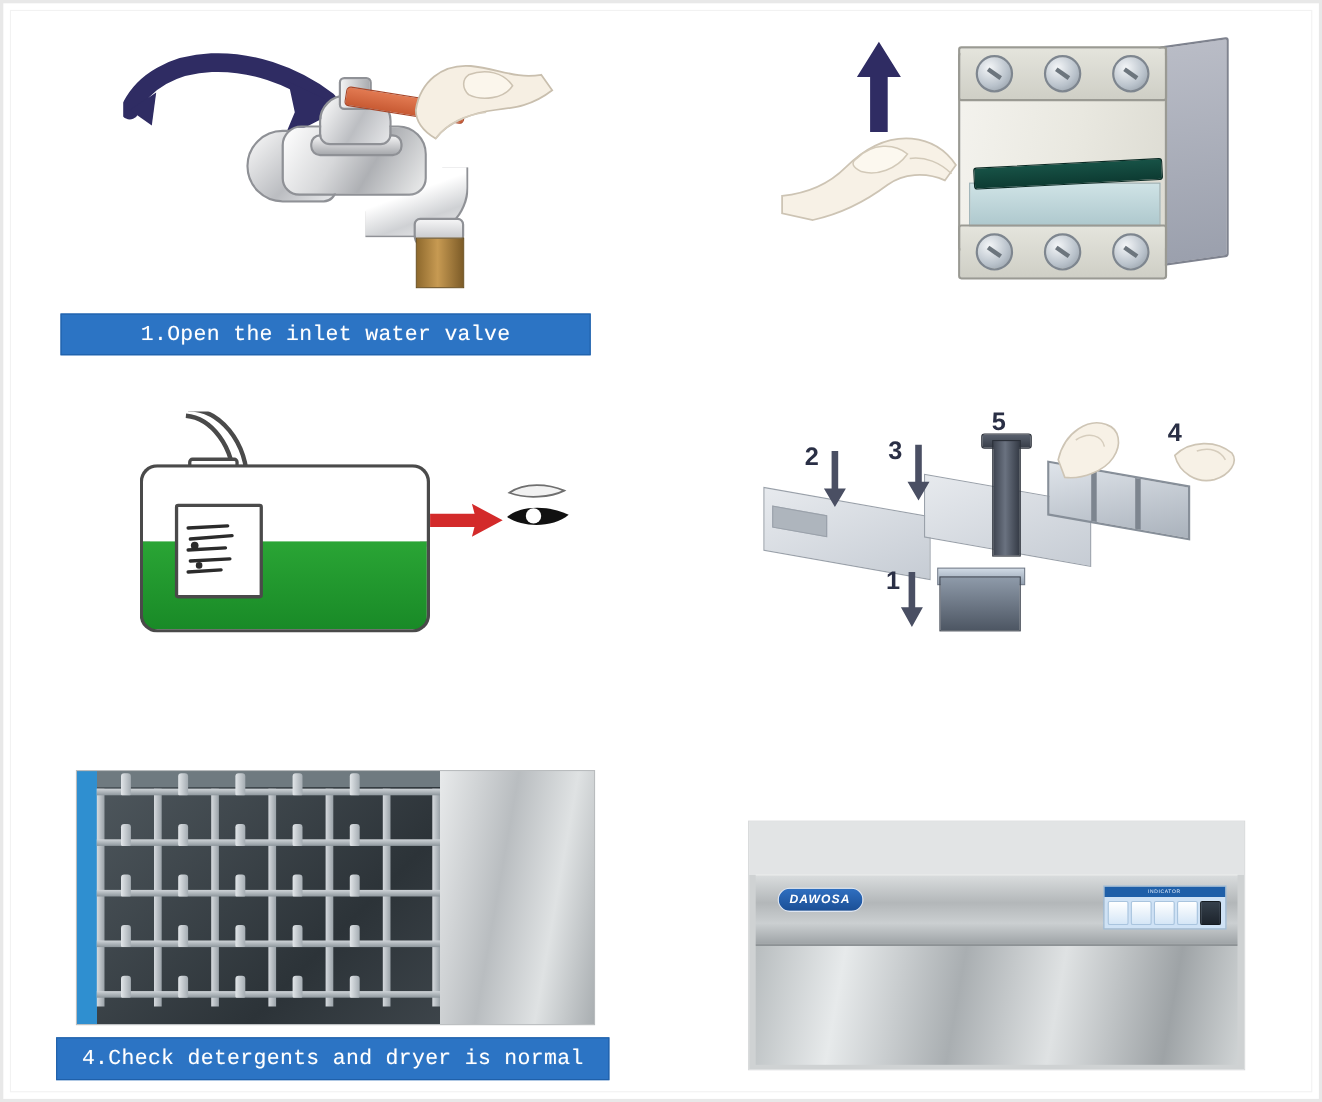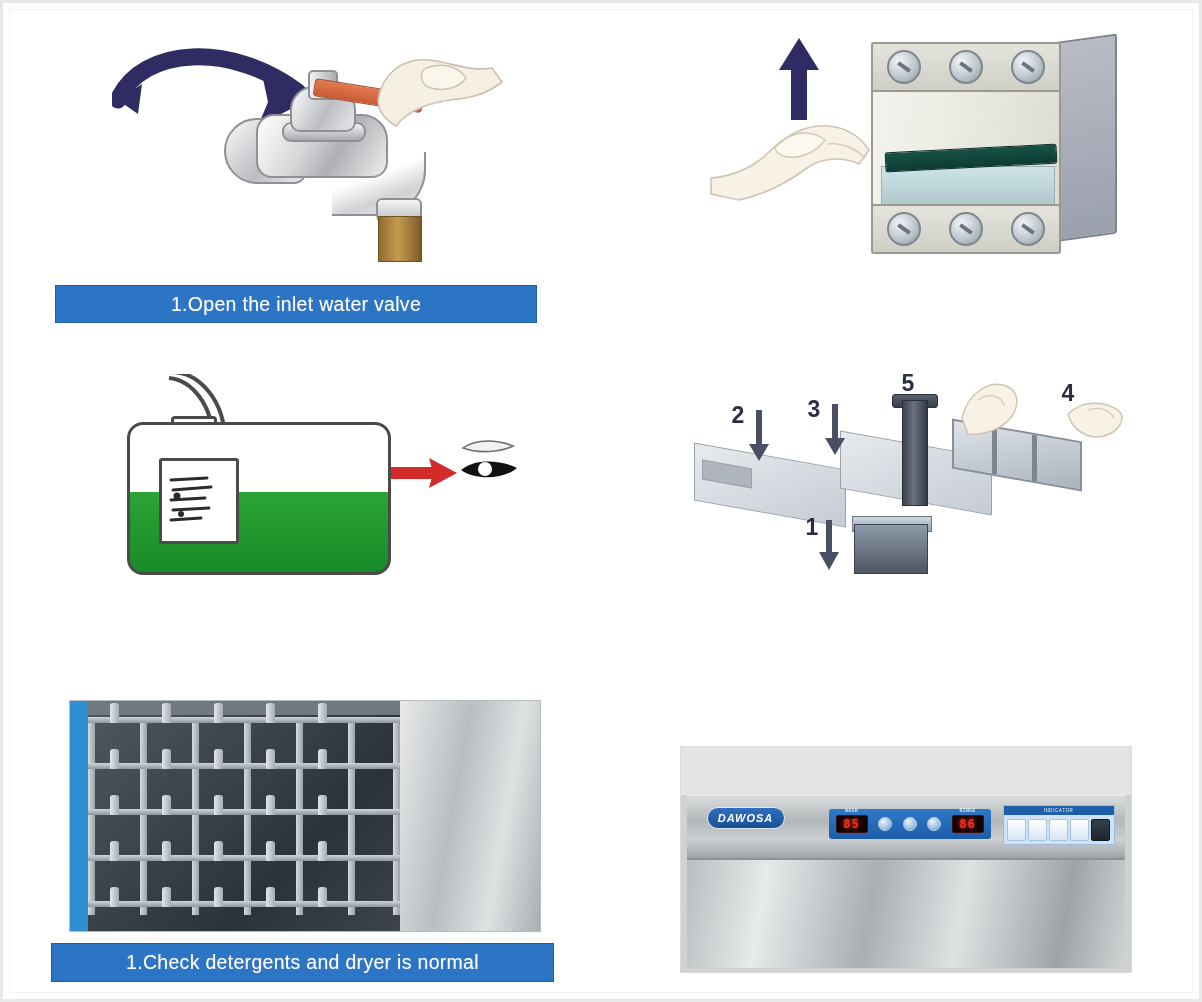--- a/index.html
+++ b/index.html
@@ -55,20 +55,21 @@
   .caption {
     position: absolute;
     background: #2c74c4;
     border: 1px solid #1f5fa8;
     color: #ffffff;
     font-size: 19.5px;
     letter-spacing: 0.3px;
     line-height: 1.16;
     box-sizing: border-box;
     text-shadow: 0 0 1px rgba(255,255,255,0.35);
+    font-family: Liberation Mono, monospace;
   }
   .cap-center {
     display: flex;
     align-items: center;
     justify-content: center;
     text-align: center;
   }
 
   
   #cap1 { left: 52px;  top: 282px; width: 482px; height: 38px; }
@@ -532,21 +533,21 @@
             <polygon points="68,17 40,2 44,17 40,32" fill="#d32a2a"></polygon>
           </svg>
           <svg class="eye-sym" width="60" height="58" viewBox="0 0 60 58">
             <path d="M4 14 C 18 4, 40 6, 54 12 C 42 18, 20 20, 4 14 Z" fill="#f2f2f2" stroke="#6f6f6f" stroke-width="1.6"></path>
             <path d="M2 36 C 16 24, 42 26, 58 34 C 44 46, 16 46, 2 36 Z" fill="#111111"></path>
             <circle cx="26" cy="35" r="7" fill="#ffffff"></circle>
           </svg>
         </div>
       </div>
       <div class="caption cap-center" id="cap3">
-        <span class="txt">1.Check detergents and dryer is normal</span>
+        <span class="txt">4.Check detergents and dryer is normal</span>
       </div>
     </div>
 
     <div class="panel">
       <div class="art">
         <div class="scene p4">
 
           <div class="plate" style="left:14px; top:92px; width:150px; height:56px; transform:skewY(10deg);"></div>
           <div class="plate" style="left:160px; top:80px; width:150px; height:56px; transform:skewY(10deg);"></div>
           <div class="plate" style="left:22px; top:100px; width:48px; height:18px; background:#aeb5bd; transform:skewY(10deg);"></div>
@@ -644,33 +645,20 @@
 
     <div class="panel">
       <div class="art">
         <div class="scene p6">
           <div class="photo6">
             <div class="dw-strip"></div>
             <div class="dw-door"></div>
 
             <div class="logo-badge">DAWOSA</div>
 
-            <div class="ctrl-blue">
-              <span class="led">
-                <span class="led-label">WASH</span>
-                <span>85</span>
-              </span>
-              <span class="round-btn"></span>
-              <span class="round-btn"></span>
-              <span class="round-btn"></span>
-              <span class="led">
-                <span class="led-label">RINSE</span>
-                <span>86</span>
-              </span>
-            </div>
 
             <div class="sticker">
               <div class="sticker-hdr">INDICATOR</div>
               <div class="sticker-row">
                 <span class="sticker-cell"></span>
                 <span class="sticker-cell"></span>
                 <span class="sticker-cell"></span>
                 <span class="sticker-cell"></span>
                 <span class="sticker-cell dark"></span>
               </div>

